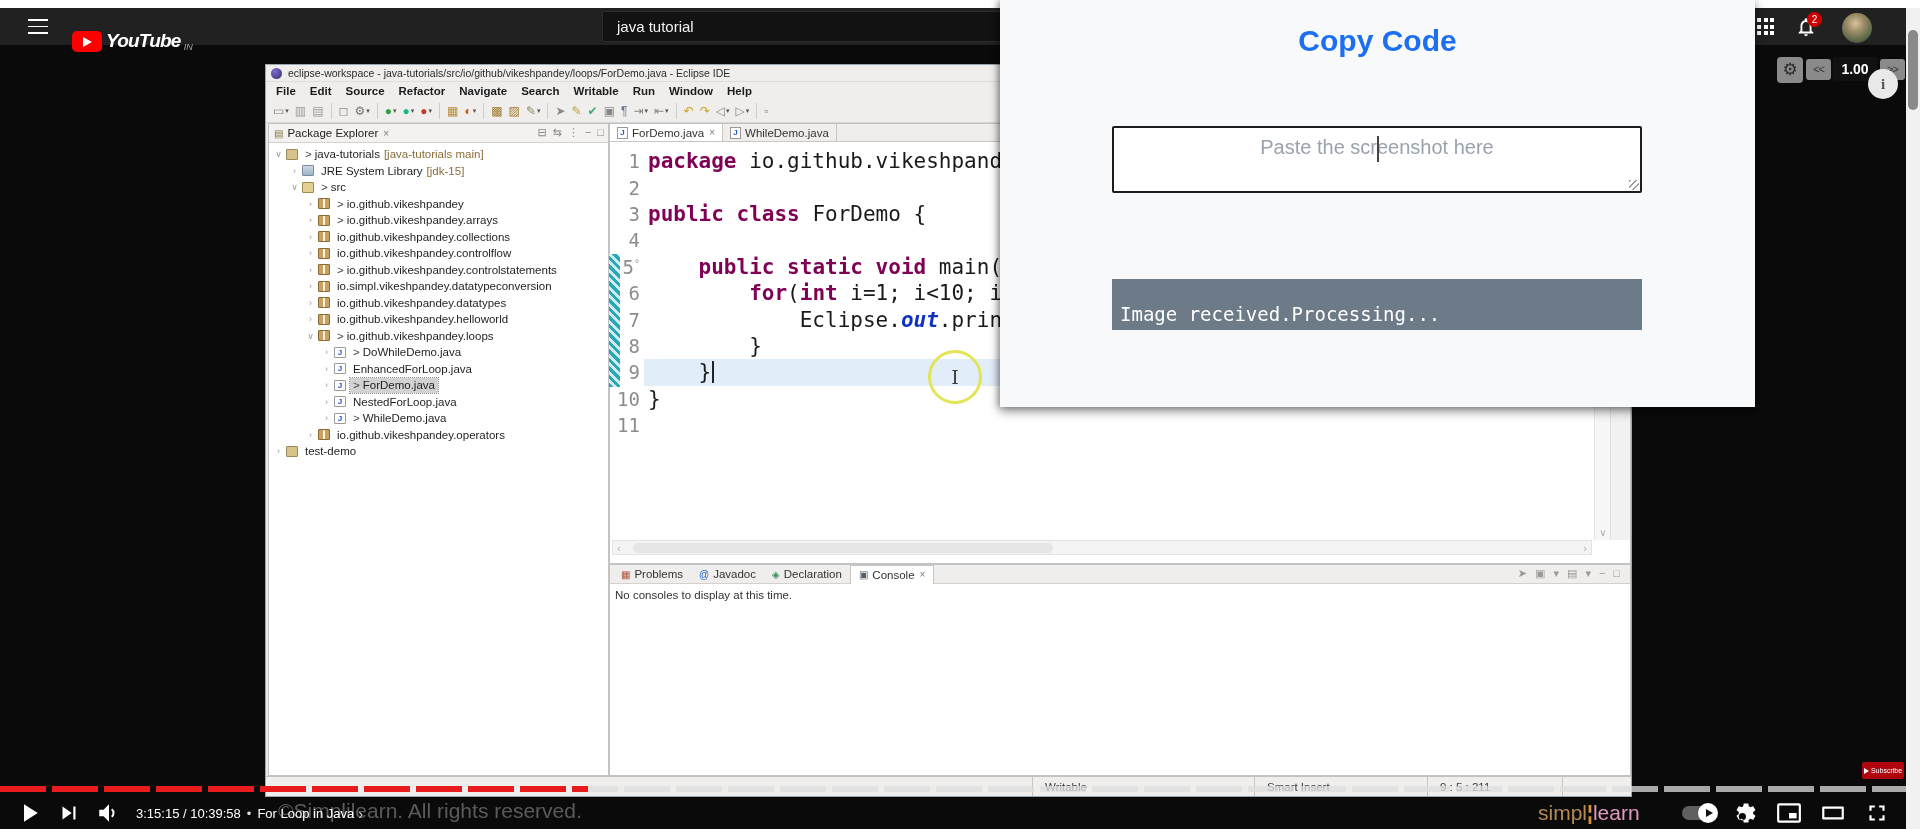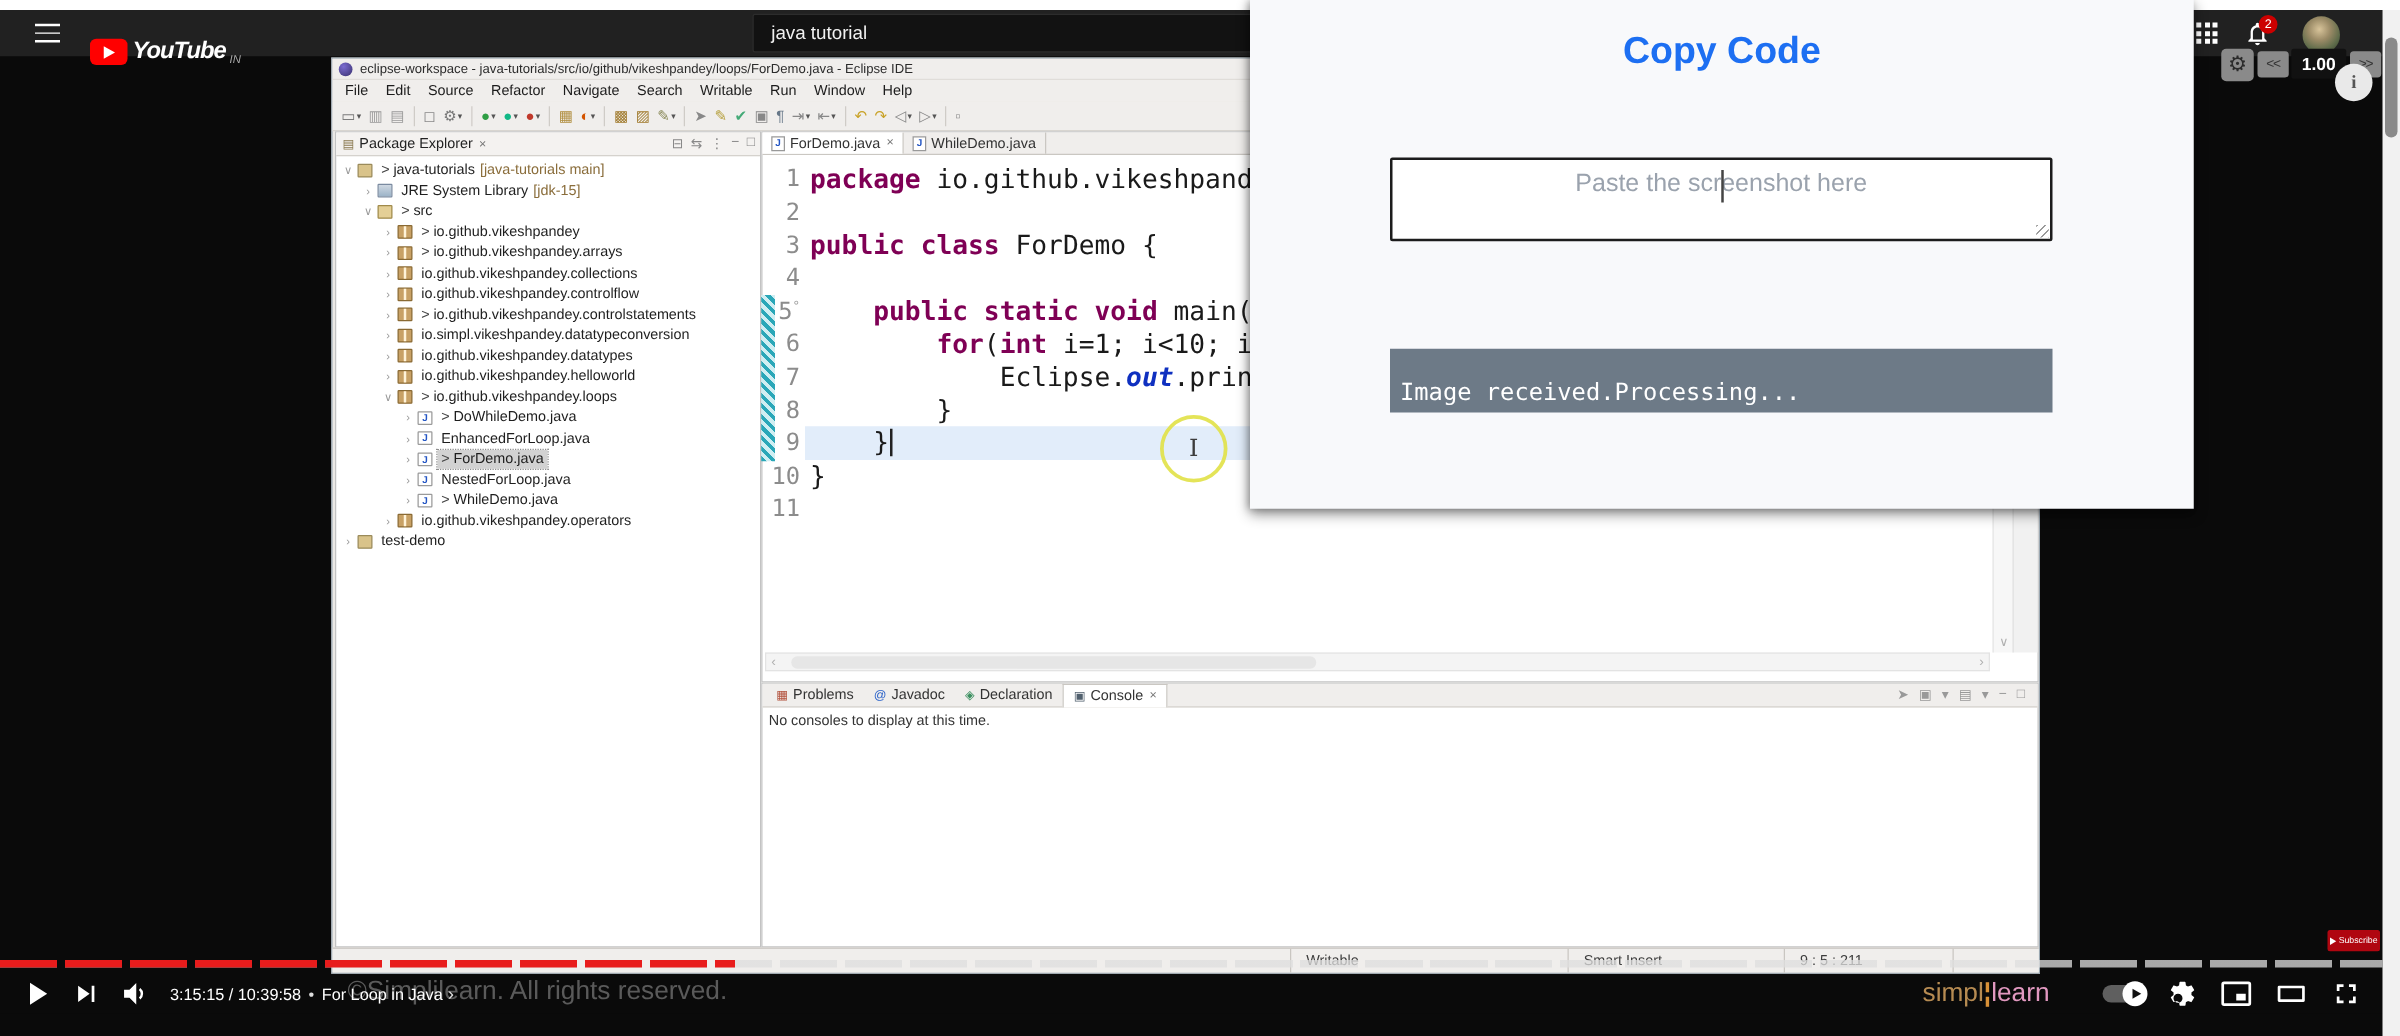--- a/index.html
+++ b/index.html
@@ -25,29 +25,29 @@
   .bell { position:absolute; left:1795px; top:8px; width:24px; height:24px; }
   .bell svg { width:22px; height:22px; }
   .bell-badge { position:absolute; left:12px; top:-4px; min-width:15px; height:15px; background:#cc0000; border-radius:8px; color:#fff; font-size:10px; text-align:center; line-height:15px; padding:0 3px; }
   .avatar { position:absolute; left:1842px; top:5px; width:30px; height:30px; border-radius:50%; background:radial-gradient(circle at 45% 35%, #d8c49a 0%, #9a8a66 35%, #5e6b4a 65%, #2c3526 100%); }
 
   
   .page-scrollbar { position:absolute; left:1906px; top:8px; width:14px; height:821px; background:#f1f1f1; z-index:7; }
   .page-scrollbar .thumb { position:absolute; left:2px; top:22px; width:10px; height:80px; background:#8a8a8a; border-radius:6px; }
 
   
-  .video { position:absolute; left:0; top:27px; width:1906px; height:784px; background:#0a0a0a; }
+  .video { position:absolute; left:0; top:45px; width:1906px; height:784px; background:#0a0a0a; }
 
   
   .eclipse { position:absolute; left:265px; top:19px; width:1367px; height:733px; background:#ebe9e6; border:1px solid #9aa7b1; font-family:"Liberation Sans", sans-serif; }
   .ew-titlebar { position:absolute; left:0; top:0; width:100%; height:17px; background:#f0eeec; display:flex; align-items:center; padding-left:5px; border-bottom:1px solid #e0ddd9; }
   .ew-ticon { width:11px; height:11px; border-radius:50%; background:radial-gradient(circle at 35% 30%, #7a6bd0, #39306e); margin-right:6px; }
   .ew-titlebar span.tt { font-size:10.5px; color:#2b2b2b; }
   .ew-menubar { position:absolute; left:0; top:17px; width:100%; height:17px; background:#f0eeec; display:flex; align-items:center; padding-left:3px; }
-  .menu-item { font-size:11.5px; color:#1c1c1c; padding:0 7px; cursor:default; }
+  .menu-item { font-size:11.5px; color:#1c1c1c; padding:0 7px; cursor:default;font-weight:bold; }
   .ew-toolbar { position:absolute; left:0; top:34px; width:100%; height:24px; background:#f0eeec; border-bottom:1px solid #d8d5d0; display:flex; align-items:center; padding-left:4px; }
   .tbtn { display:inline-flex; align-items:center; height:18px; padding:0 2px; margin:0 1px; font-size:12px; cursor:pointer; }
   .tbtn .dd { font-size:7px; color:#555; margin-left:1px; }
   .tsep { width:1px; height:16px; background:#cfccc7; margin:0 4px; }
 
   
   .explorer { position:absolute; left:2px; top:58px; width:341px; height:653px; background:#fff; border:1px solid #c3c3c3; }
   .view-header { position:relative; height:19px; background:#f4f2f0; border-bottom:1px solid #d5d2cd; display:flex; align-items:center; padding-left:5px; }
   .vh-icon { font-size:10px; color:#8a7a50; margin-right:4px; }
   .vh-title { font-size:11.5px; color:#222; }

